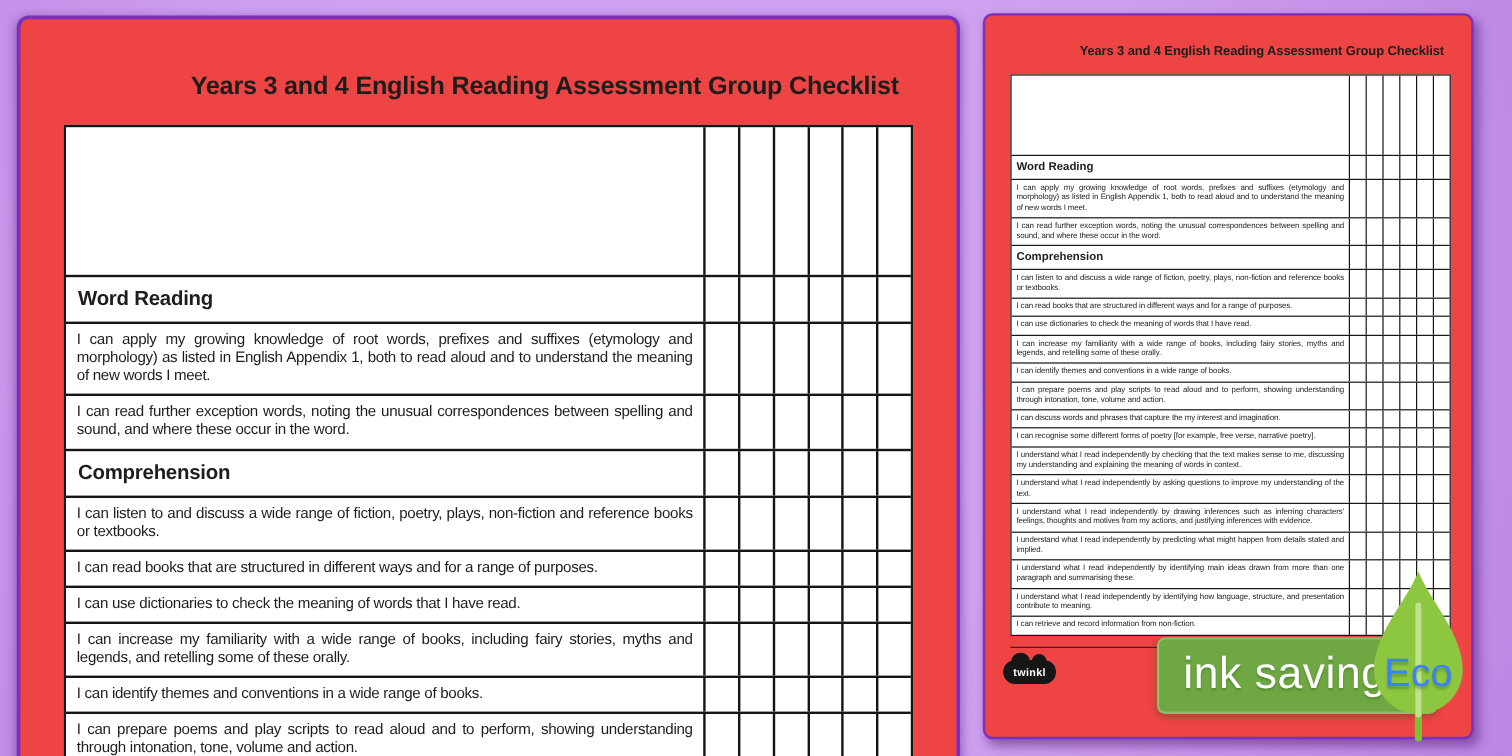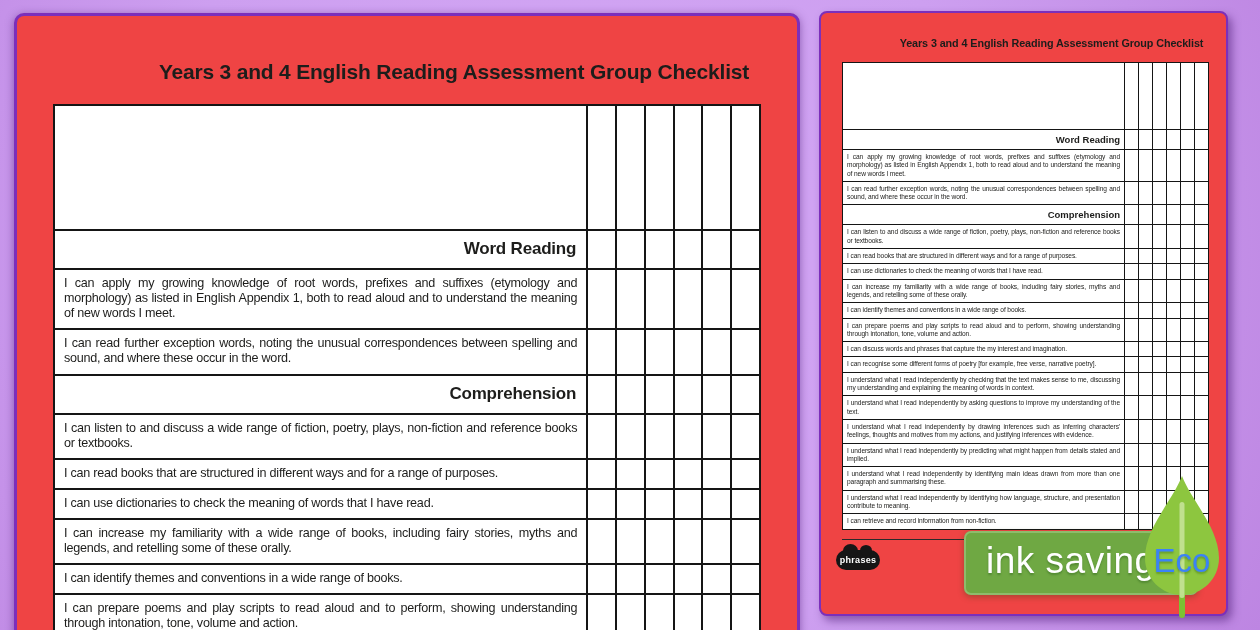--- a/index.html
+++ b/index.html
@@ -26,21 +26,21 @@
 
   .table{box-sizing:border-box;background:#fff;}
   .page-left .table{margin:20px 0 0 36px;width:708px;border:2px solid #151515;}
   .page-right .table{margin:13px 0 0 21px;width:367px;border:1px solid #151515;}
 
   .row{display:flex;align-items:stretch;}
   .page-left .row{border-top:2px solid #151515;}
   .page-right .row{border-top:1px solid #151515;}
   .row:first-child{border-top:none !important;}
 
-  .cell-text{flex:1;box-sizing:border-box;min-width:0;text-align:right;}
+  .cell-text{flex:1;box-sizing:border-box;min-width:0;}
   .cell-check{box-sizing:border-box;flex:0 0 auto;}
   .page-left .cell-check{width:28.8px;border-left:2px solid #151515;}
   .page-right .cell-check{width:14px;border-left:1px solid #151515;}
 
   .page-left .row-head{height:123px;}
   .page-right .row-head{height:66px;}
 
   .page-left .row-section .cell-text{font-weight:bold;font-size:17px;padding:8px 10px 9px;letter-spacing:-0.2px;}
   .page-right .row-section .cell-text{font-weight:bold;font-size:9.5px;padding:4px 4px 4px;}
 
@@ -364,21 +364,21 @@
         <div class="cell-check"></div>
         <div class="cell-check"></div>
         <div class="cell-check"></div>
         <div class="cell-check"></div>
         <div class="cell-check"></div>
         <div class="cell-check"></div>
       </div>
     </div>
   <div class="footer-line"></div>
   <div class="twinkl">
-    <span>phrases</span>
+    <span>twinkl</span>
   </div>
 </div>
 
 <div class="eco-banner">
   <span class="ink-text">ink saving</span>
 </div>
 <svg class="eco-leaf" viewBox="0 0 78 146" xmlns="http://www.w3.org/2000/svg">
   <rect x="36" y="110" width="6" height="34" rx="3" fill="#7cc133"></rect>
   <path d="M39 2 C48 26 76 54 76 84 C76 105 59 121 39 121 C19 121 2 105 2 84 C2 54 30 26 39 2 Z" fill="#8dc63f"></path>
   <rect x="36.5" y="28" width="5" height="96" rx="2.5" fill="#c9e49c" opacity="0.85"></rect>

